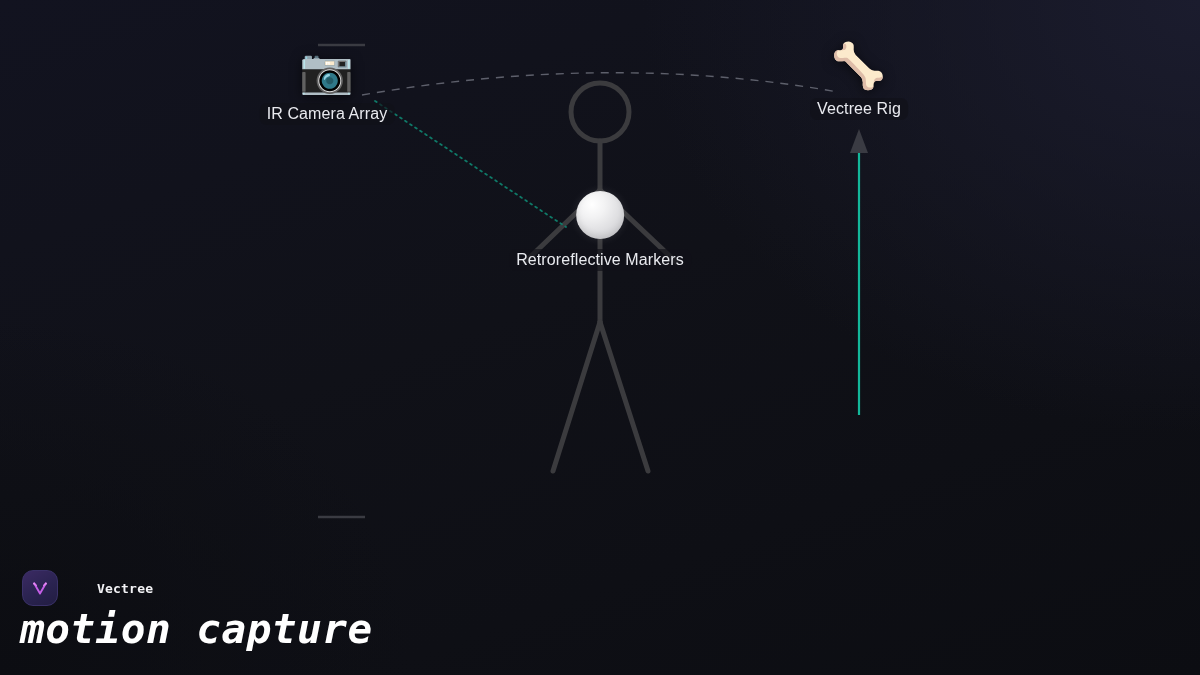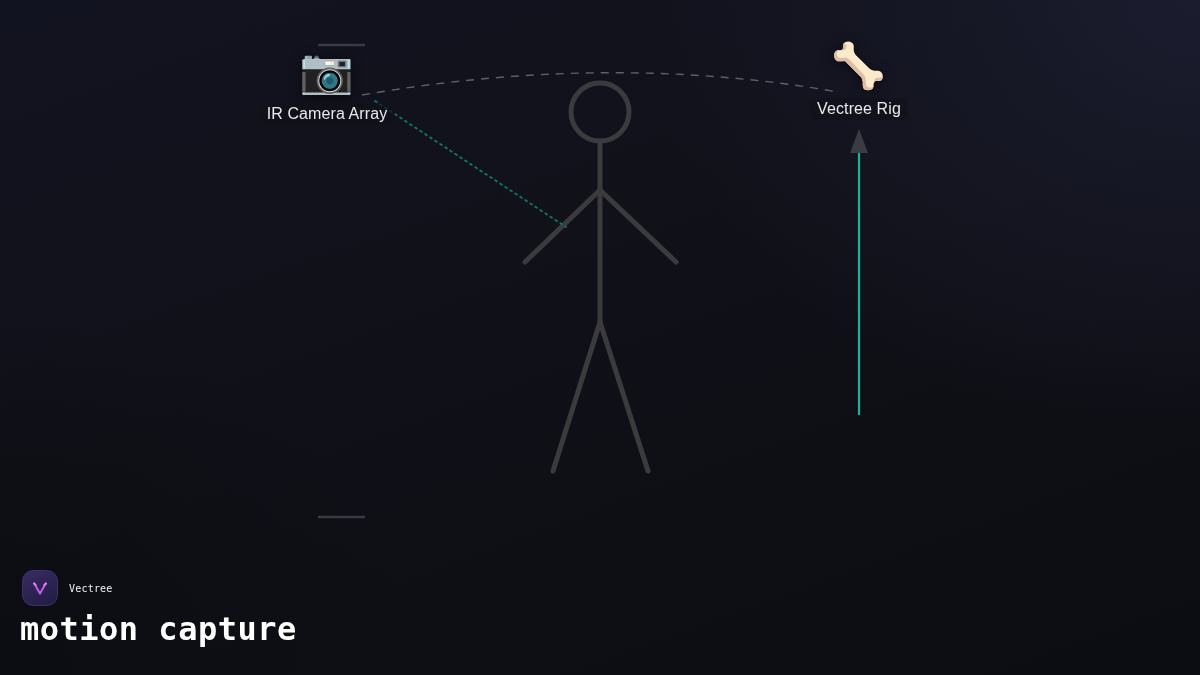--- a/index.html
+++ b/index.html
@@ -89,35 +89,37 @@
     height: 34px;
     border-radius: 11px;
     background: linear-gradient(150deg, #3b2a63 0%, #2a2350 55%, #221d42 100%);
     border: 1px solid #3a3168;
     display: flex;
     align-items: center;
     justify-content: center;
   }
   .brand-name {
     font-family: "DejaVu Sans Mono", monospace;
-    font-size: 10px;
-    font-weight: normal;
+    font-size: 13px;
+    font-weight: bold;
     color: #f2f2f5;
     letter-spacing: 0.2px;
+    margin-left: 28px;
   }
   .page-title {
     position: absolute;
     left: 20px;
     top: 52px;
     font-family: "DejaVu Sans Mono", monospace;
-    font-size: 32px;
+    font-size: 41px;
     font-weight: bold;
     color: #ffffff;
     letter-spacing: 0.5px;
     line-height: 40px;
+    font-style: italic;
   }
   .footer-url {
     position: absolute;
     right: 25px;
     bottom: 22px;
     font-family: "DejaVu Sans Mono", monospace;
     font-size: 13px;
     color: #6d7080;
     letter-spacing: 0.2px;
   }
@@ -152,20 +154,24 @@
   <div class="node" style="left:327px; top:85px;">
     <span class="node-icon">📷</span>
     <span class="node-label">IR Camera Array</span>
   </div>
 
   <div class="node" style="left:859px; top:80px;">
     <span class="node-icon">🦴</span>
     <span class="node-label">Vectree Rig</span>
   </div>
 
+  <div class="node node-marker" style="left:600px; top:231px;">
+    <span class="sphere"></span>
+    <span class="node-label">Retroreflective Markers</span>
+  </div>
 
 
   <div id="footer">
     <div class="brand-row">
       <span class="brand-mark">
         <svg width="22" height="22" viewBox="0 0 22 22" xmlns="http://www.w3.org/2000/svg">
           <path d="M5.2 6.6 L11 16.6 L16.8 6.6" fill="none" stroke="#c65fe8" stroke-width="1.9" stroke-linecap="round" stroke-linejoin="round"></path>
           <path d="M5.2 6.6 L7.2 8.4 M16.8 6.6 L14.8 8.4" fill="none" stroke="#e07bf2" stroke-width="1.5" stroke-linecap="round"></path>
           <circle cx="5.2" cy="6.6" r="1.05" fill="#e48cf5"></circle>
           <circle cx="16.8" cy="6.6" r="1.05" fill="#e48cf5"></circle>

